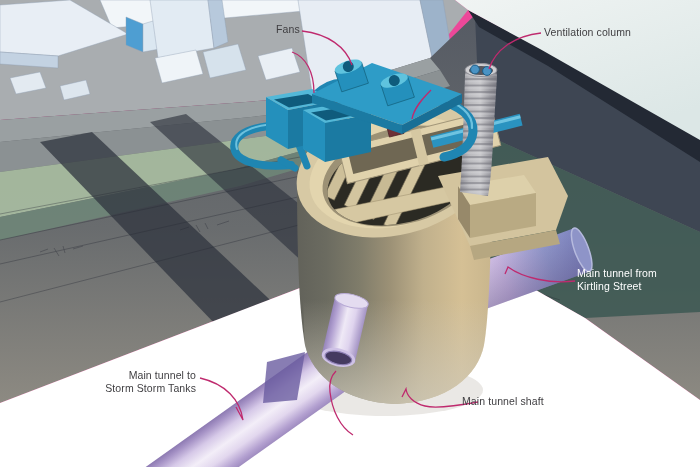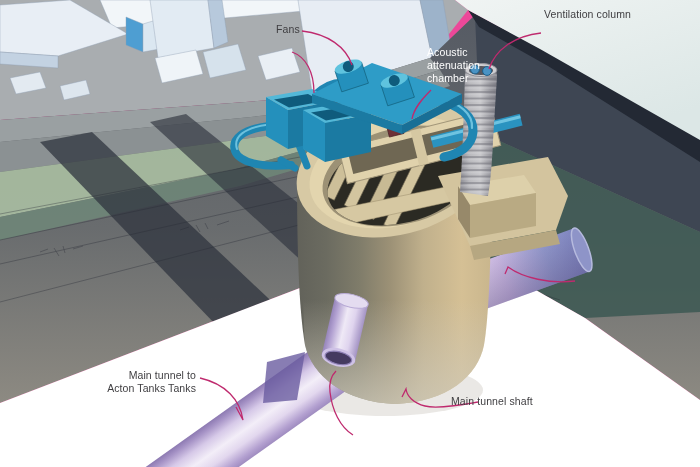--- a/index.html
+++ b/index.html
@@ -252,20 +252,19 @@
     <path d="M431,90 C422,99 414,108 412,119"></path>
     <path d="M541,33 C514,36 495,50 489,69"></path>
     <path d="M575,281 C550,284 523,278 508,267 L505,274"></path>
     <path d="M200,378 C226,384 240,400 243,420 L236,407"></path>
     <path d="M478,402 C456,406 436,409 425,406 C413,403 407,396 406,389 L402,397"></path>
     <path d="M353,435 C340,427 332,410 330,392 C329,383 331,376 336,371"></path>
   </g>
 </svg>
 
   <div class="callout" style="left:276px;top:23px;">Fans</div>
-  <div class="callout light" style="left:427px;top:46px;">Acoustic
-attenuation
-chamber</div>
-  <div class="callout" style="left:544px;top:8px;text-align:right;">Ventilation column</div>
+  <div class="callout" style="left:544px;top:26px;text-align:right;">Ventilation column</div>
+  <div class="callout light" style="left:577px;top:267px;">Main tunnel from
+Kirtling Street</div>
   <div class="callout right" style="left:86px;top:369px;width:110px;">Main tunnel to
-Acton Tanks Tanks</div>
-  <div class="callout" style="left:451px;top:395px;text-align:center;">Main tunnel shaft</div>
+Storm Storm Tanks</div>
+  <div class="callout" style="left:462px;top:395px;text-align:center;">Main tunnel shaft</div>
 </div>
 
 </body></html>

